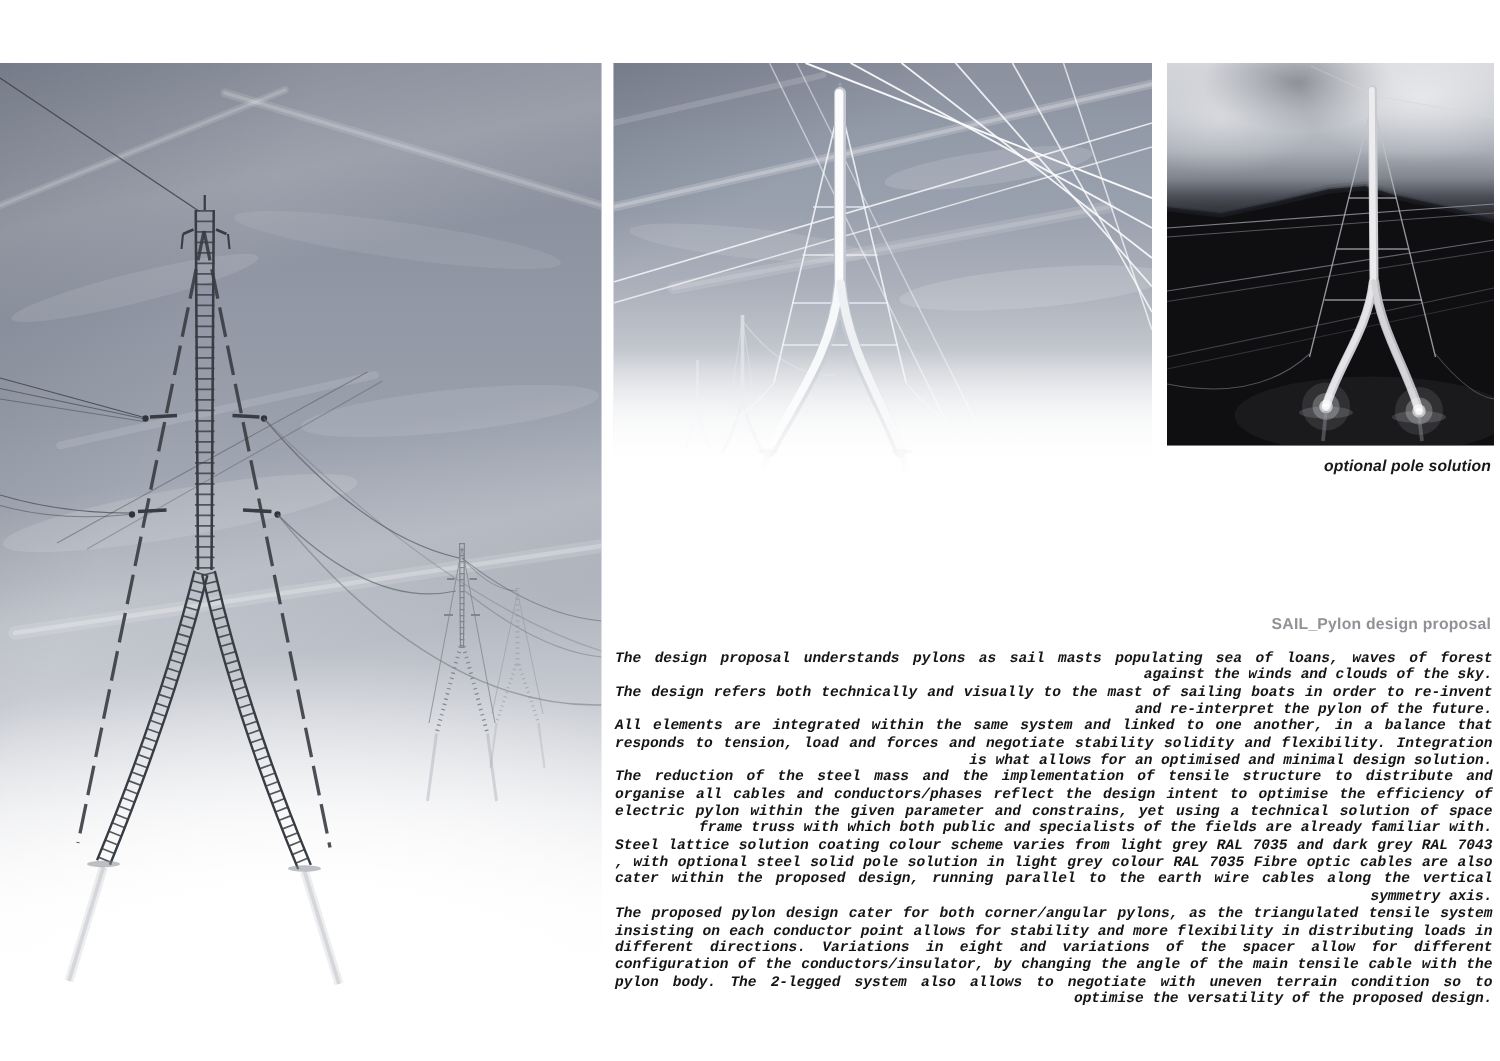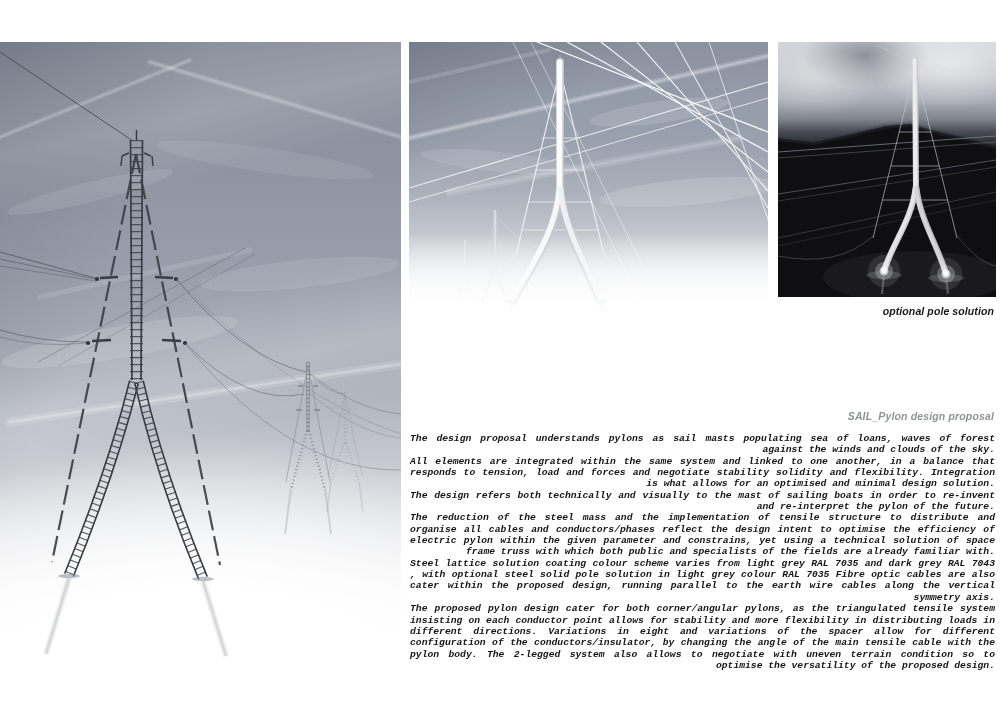--- a/index.html
+++ b/index.html
@@ -42,21 +42,21 @@
       linear-gradient(180deg, #d4d6db 0%, #c3c6cc 13%, #a9adb6 23%, #82868f 30%, #4a4d55 35%, #232428 41%, #121214 50%, #101012 70%, #17171a 88%, #1d1d20 100%);
   }
 
   .caption{
     position:absolute;left:778px;top:305px;width:216px;
     font-style:italic;font-weight:bold;font-size:10.5px;line-height:12px;
     color:#17181a;text-align:right;letter-spacing:0.1px;
   }
   .title{
     position:absolute;left:410px;top:410px;width:584px;
-    font-style:italic;font-weight:bold;font-size:10.5px;line-height:12px;
+    font-weight:bold;font-size:10.5px;line-height:12px;
     color:#8f9296;text-align:right;letter-spacing:0.15px;
   }
   .body-text{
     position:absolute;left:410px;top:433px;width:585px;
     font-style:italic;font-weight:bold;font-size:9.7px;line-height:11.35px;
     color:#141517;
   }
   .body-text p{
     margin:0;text-align:justify;text-align-last:right;font-family:Liberation Mono, monospace;-moz-text-align-last:right;
   }
@@ -282,22 +282,22 @@
       <path d="M106 232 L104 252 M168 235 L170 252" stroke="#9b9ea8" stroke-width="2.5" opacity="0.4" fill="none"></path>
     </svg>
   </div>
 
   <div class="caption">optional pole solution</div>
 
   <div class="title">SAIL_Pylon design proposal</div>
 
   <div class="body-text">
     <p>The design proposal understands pylons as sail masts populating sea of loans, waves of forest against the winds and clouds of the sky.</p>
+    <p>The design refers both technically and visually to the mast of sailing boats in order to re-invent and re-interpret the pylon of the future.</p>
     <p>All elements are integrated within the same system and linked to one another, in a balance that responds to tension, load and forces and negotiate stability solidity and flexibility. Integration is what allows for an optimised and minimal design solution.</p>
-    <p>The design refers both technically and visually to the mast of sailing boats in order to re-invent and re-interpret the pylon of the future.</p>
     <p>The reduction of the steel mass and the implementation of tensile structure to distribute and organise all cables and conductors/phases reflect the design intent to optimise the efficiency of electric pylon within the given parameter and constrains, yet using a technical solution of space frame truss with which both public and specialists of the fields are already familiar with.</p>
     <p>Steel lattice solution coating colour scheme varies from light grey RAL 7035 and dark grey RAL 7043 , with optional steel solid pole solution in light grey colour RAL 7035 Fibre optic cables are also cater within the proposed design, running parallel to the earth wire cables along the vertical symmetry axis.</p>
     <p>The proposed pylon design cater for both corner/angular pylons, as the triangulated tensile system insisting on each conductor point allows for stability and more flexibility in distributing loads in different directions. Variations in eight and variations of the spacer allow for different configuration of the conductors/insulator, by changing the angle of the main tensile cable with the pylon body. The 2-legged system also allows to negotiate with uneven terrain condition so to optimise the versatility of the proposed design.</p>
   </div>
 
   <div class="pagenum">P72</div>
 
 </div>
 
 </body></html>

